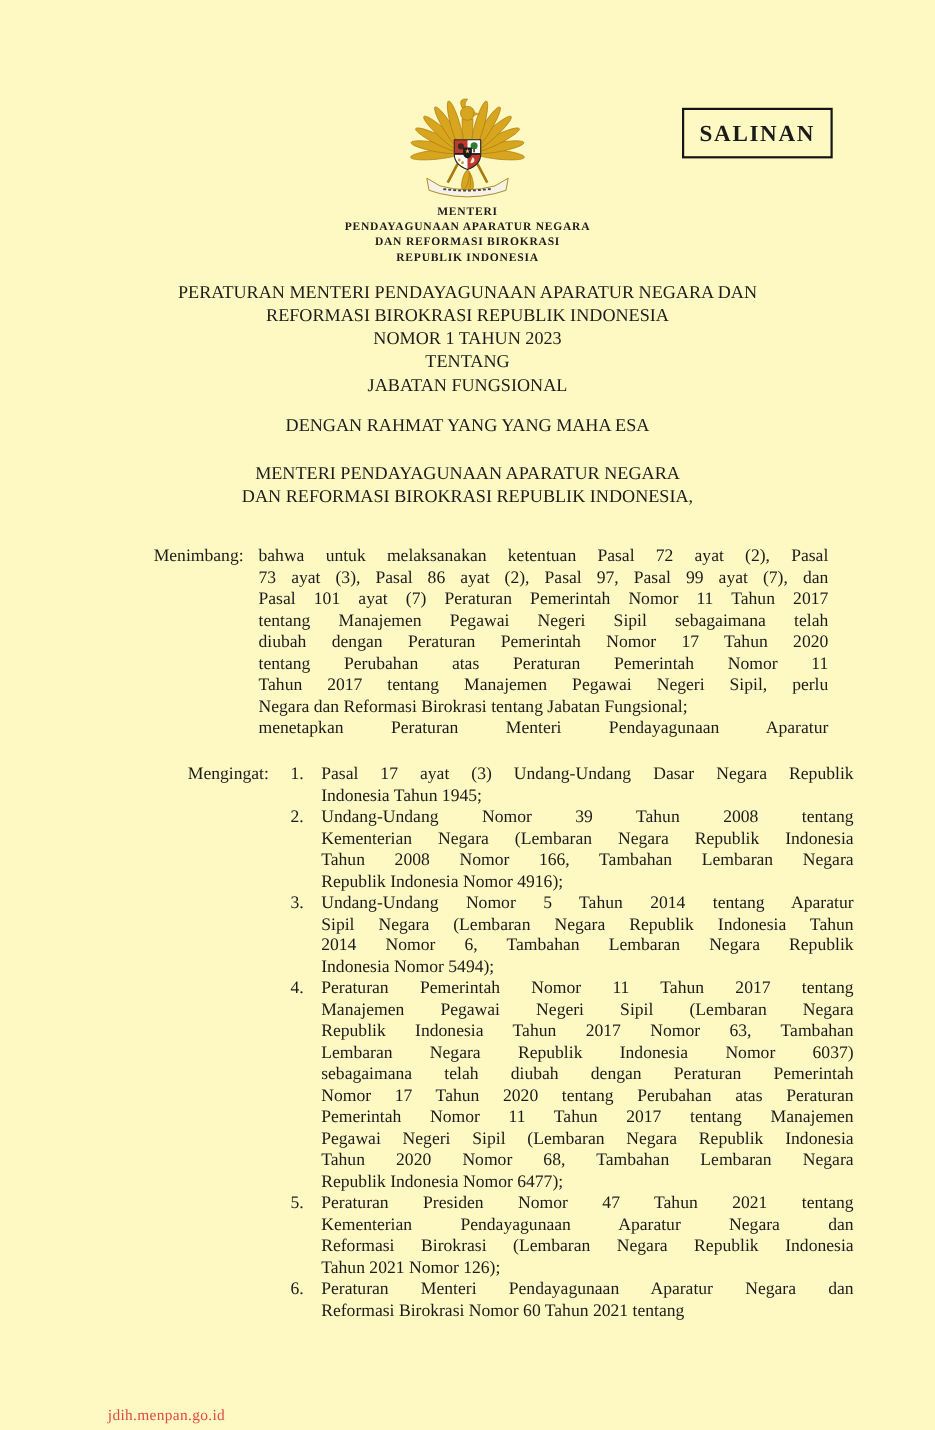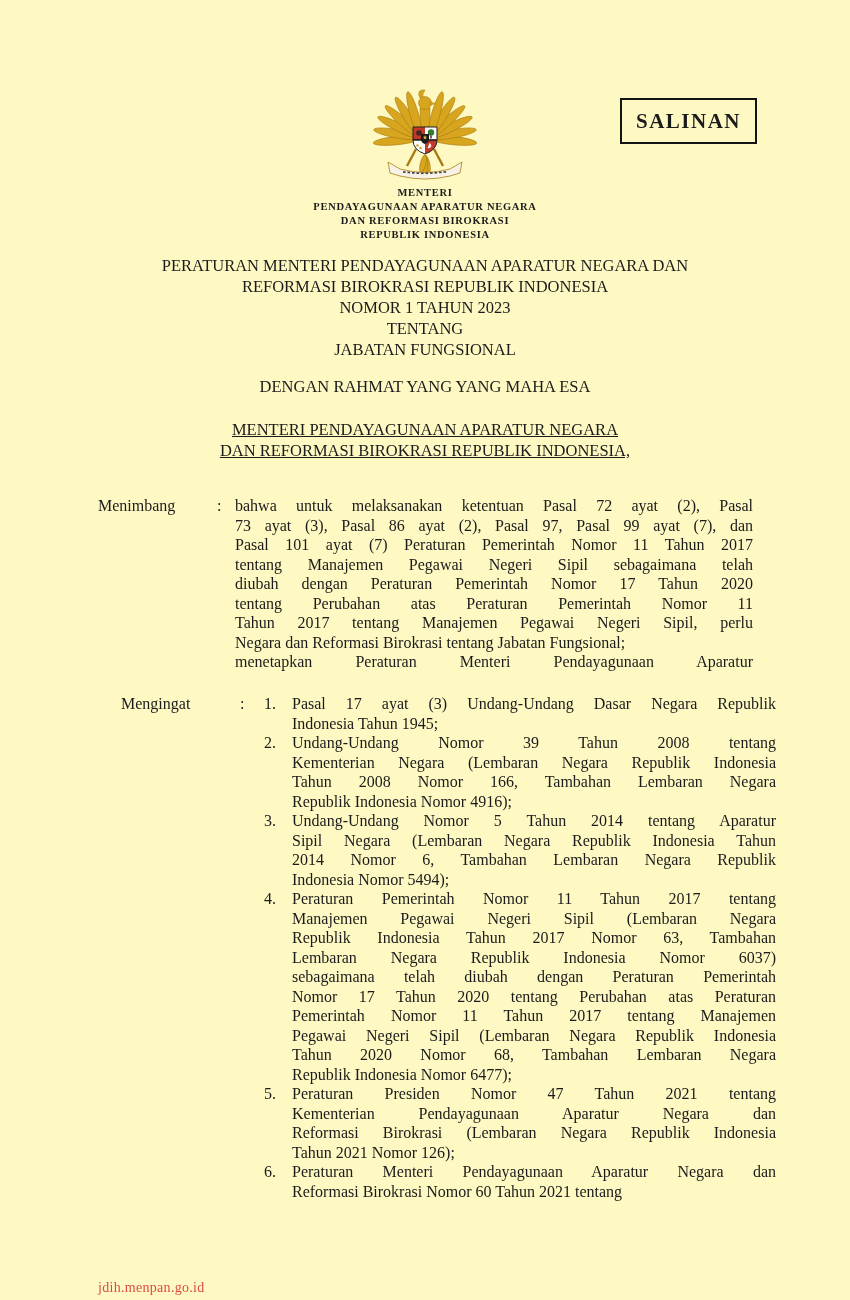--- a/index.html
+++ b/index.html
@@ -12,27 +12,27 @@
   .salinan{position:absolute;top:98px;left:620px;width:133px;height:42px;
            border:2px solid #141414;display:flex;align-items:center;justify-content:center;
            font-weight:bold;font-size:21px;letter-spacing:1.5px;}
 
   .ministry{position:absolute;top:186px;left:0;width:850px;text-align:center;
             font-weight:bold;font-size:10.5px;line-height:14px;letter-spacing:0.7px;}
 
   .headings{position:absolute;top:255px;left:0;width:850px;text-align:center;
             font-size:16.5px;line-height:21px;}
   .invocation{margin-top:16px;}
-  .authority{margin-top:22px;text-decoration:underline;}
+  .authority{margin-top:22px;}
 
   .section{position:absolute;left:98px;width:655px;display:flex;
            font-size:16px;line-height:19.5px;}
   .sec-menimbang{top:496px;}
   .sec-mengingat{top:694px;margin-left:23px;}
-  .sec-label{width:119px;flex:none;}
+  .sec-label{width:119px;flex:none;text-align:right;}
   .sec-colon{width:18px;flex:none;}
   .sec-body{flex:1;min-width:0;}
 
   .jl{text-align:justify;text-align-last:justify;}
   .jl.last{text-align-last:left;}
 
   .li-row{display:flex;}
   .li-num{width:34px;flex:none;padding-left:6px;box-sizing:border-box;}
   .li-lines{flex:1;min-width:0;}
 

